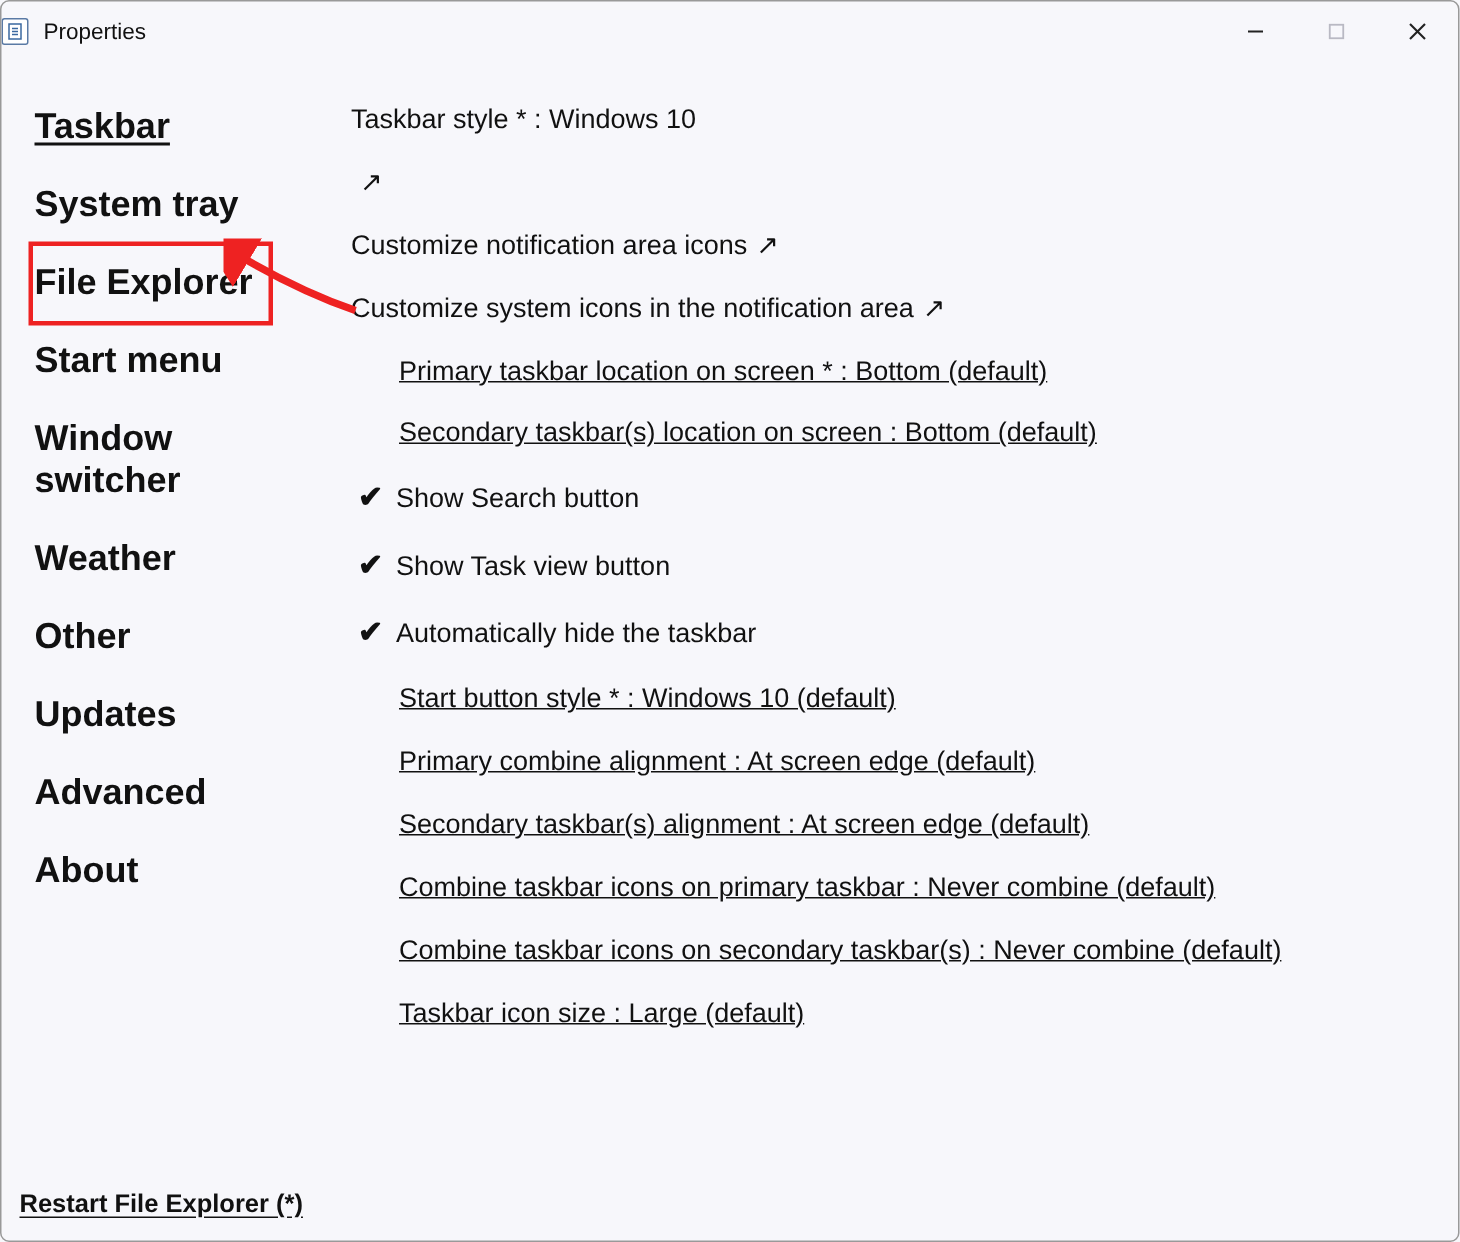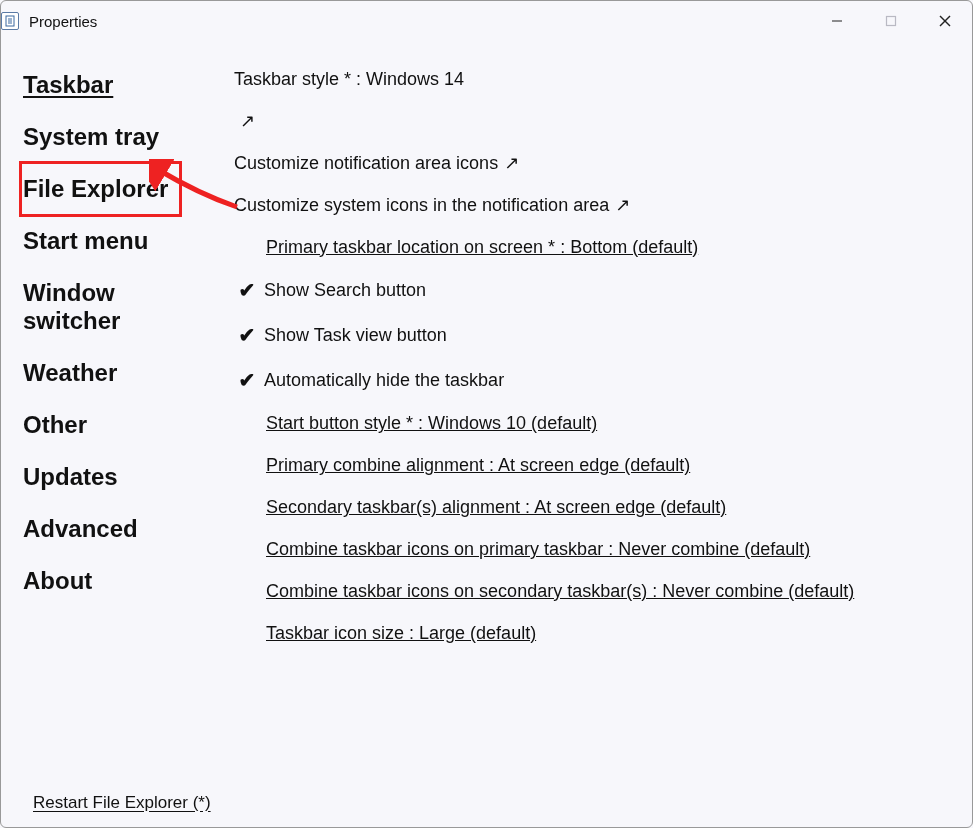--- a/index.html
+++ b/index.html
@@ -92,22 +92,23 @@
   .row .ext-arrow {
     margin-left: 6px;
     font-size: 18px;
   }
   .footer {
     position: absolute;
     bottom: 0; left: 0; right: 0;
     height: 48px;
     display: flex;
     align-items: center;
-    padding-left: 32px;
+    padding-left: 12px;
     font-size: 17px;
+    font-weight: bold;
   }
   .footer a {
     color: #111;
     text-decoration: underline;
     text-underline-offset: 3px;
     cursor: pointer;
   }
   
   .anno-arrow {
     position: absolute;
@@ -158,35 +159,38 @@
       <div><div class="sidebar-item">Window switcher</div></div>
       <div><div class="sidebar-item">Weather</div></div>
       <div><div class="sidebar-item">Other</div></div>
       <div><div class="sidebar-item">Updates</div></div>
       <div><div class="sidebar-item">Advanced</div></div>
       <div><div class="sidebar-item">About</div></div>
     </div>
 
   <div class="main" id="main">
       <div class="row">
-        <span>Taskbar style * : Windows 14</span>
+        <span>Taskbar style * : Windows 10</span>
       </div>
       <div class="row">
         <span class="ext-arrow">↗</span>
       </div>
       <div class="row">
         <span>Customize notification area icons</span>
         <span class="ext-arrow">↗</span>
       </div>
       <div class="row">
         <span>Customize system icons in the notification area</span>
         <span class="ext-arrow">↗</span>
       </div>
       <div class="row indent">
         <span>Primary taskbar location on screen * : Bottom (default)</span>
+      </div>
+      <div class="row indent">
+        <span>Secondary taskbar(s) location on screen : Bottom (default)</span>
       </div>
       <div class="row">
         <span class="chk">✔</span>
         <span>Show Search button</span>
       </div>
       <div class="row">
         <span class="chk">✔</span>
         <span>Show Task view button</span>
       </div>
       <div class="row">

